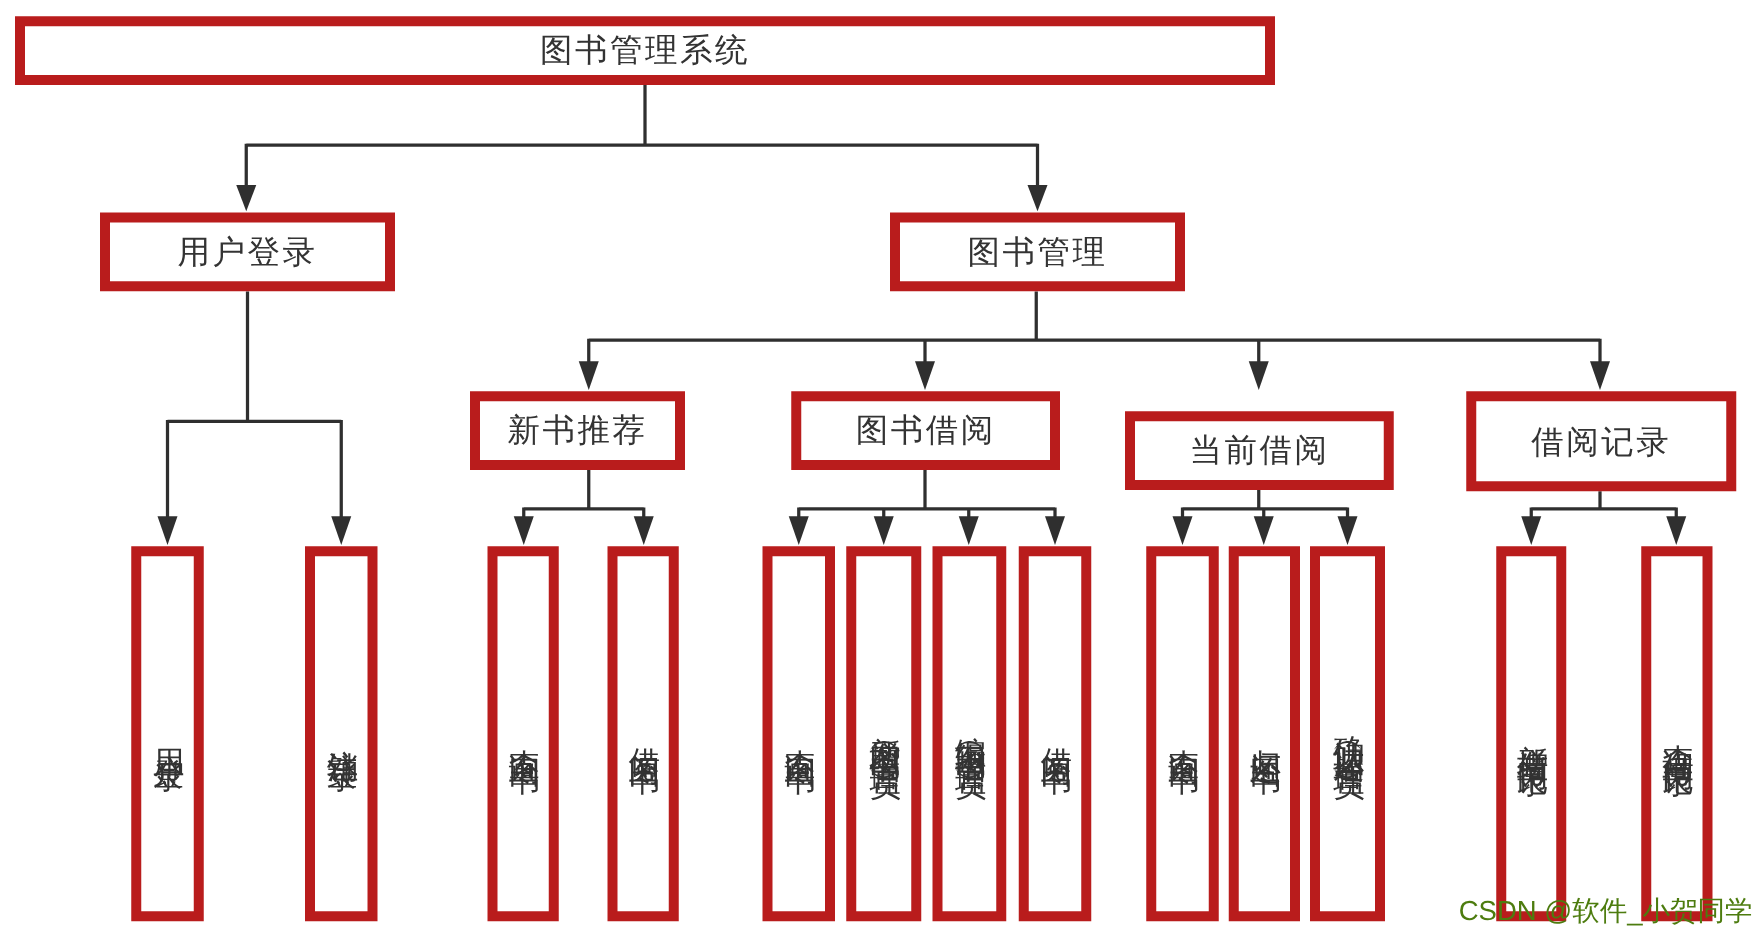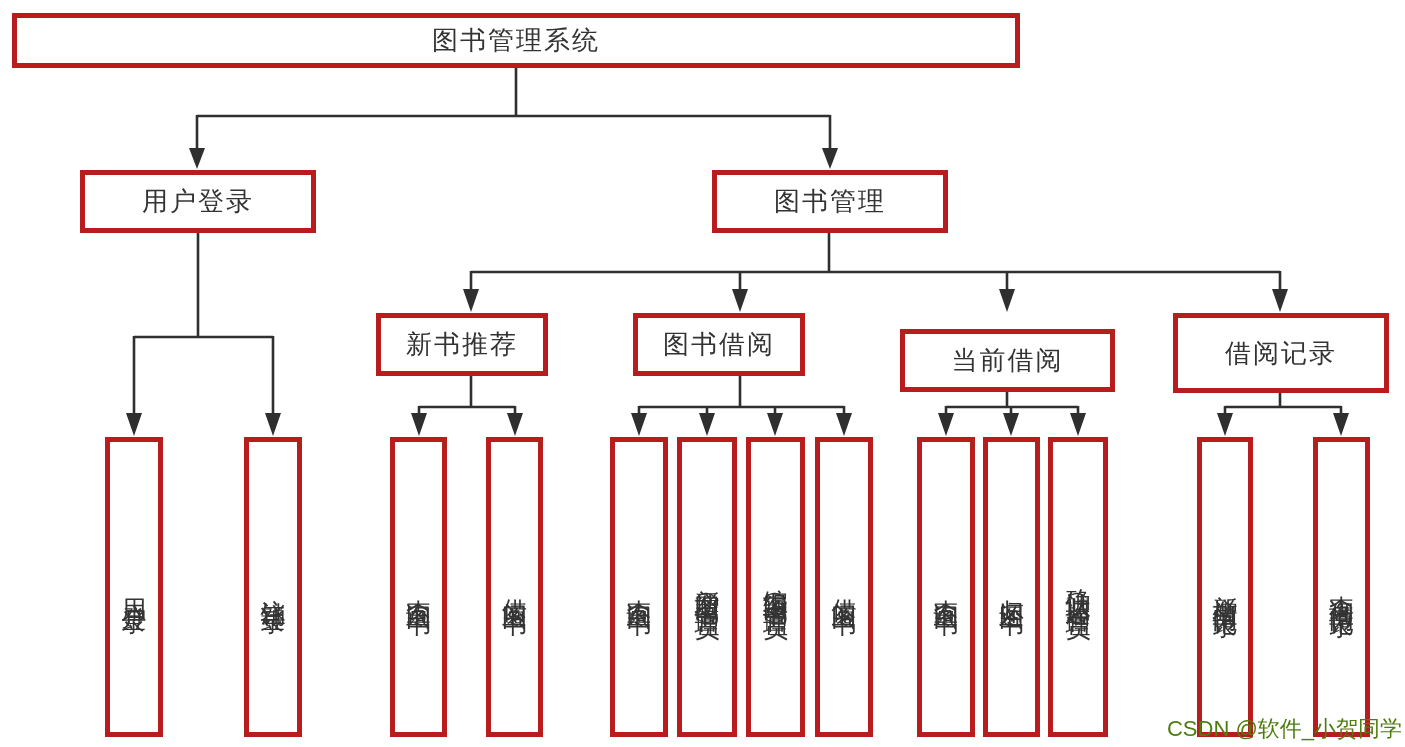--- a/index.html
+++ b/index.html
@@ -26,21 +26,21 @@
     stroke-width: 2.6;
     fill: none;
   }
   #connectors polygon {
     fill: #2f2f2f;
     stroke: none;
   }
   .box {
     position: absolute;
     background: #ffffff;
-    border: 5px solid #b91c1c;
+    border: 8px solid #b91c1c;
     box-sizing: border-box;
     display: flex;
     align-items: center;
     justify-content: center;
     color: #333333;
   }
   .hlabel {
     font-size: 26px;
     letter-spacing: 2px;
     white-space: nowrap;
@@ -116,21 +116,21 @@
   </svg>
 
   <div class="box hlabel" style="left:12px; top:13px; width:1008px; height:55px;">图书管理系统</div>
 
   <div class="box hlabel" style="left:80px; top:170px; width:236px; height:63px;">用户登录</div>
 
   <div class="box hlabel" style="left:712px; top:170px; width:236px; height:63px;">图书管理</div>
 
   <div class="box hlabel" style="left:376px; top:313px; width:172px; height:63px;">新书推荐</div>
 
-  <div class="box hlabel" style="left:633px; top:313px; width:172px; height:63px;">图书借阅</div>
+  <div class="box hlabel" style="left:633px; top:313px; width:215px; height:63px;">图书借阅</div>
 
   <div class="box hlabel" style="left:900px; top:329px; width:215px; height:63px;">当前借阅</div>
 
   <div class="box hlabel" style="left:1173px; top:313px; width:216px; height:80px;">借阅记录</div>
 
   <div class="box leaf" style="left:105px; width:58px;">
     <span class="vtext">用户登录</span>
   </div>
   <div class="box leaf" style="left:244px; width:58px;">
     <span class="vtext">注销登录</span>

